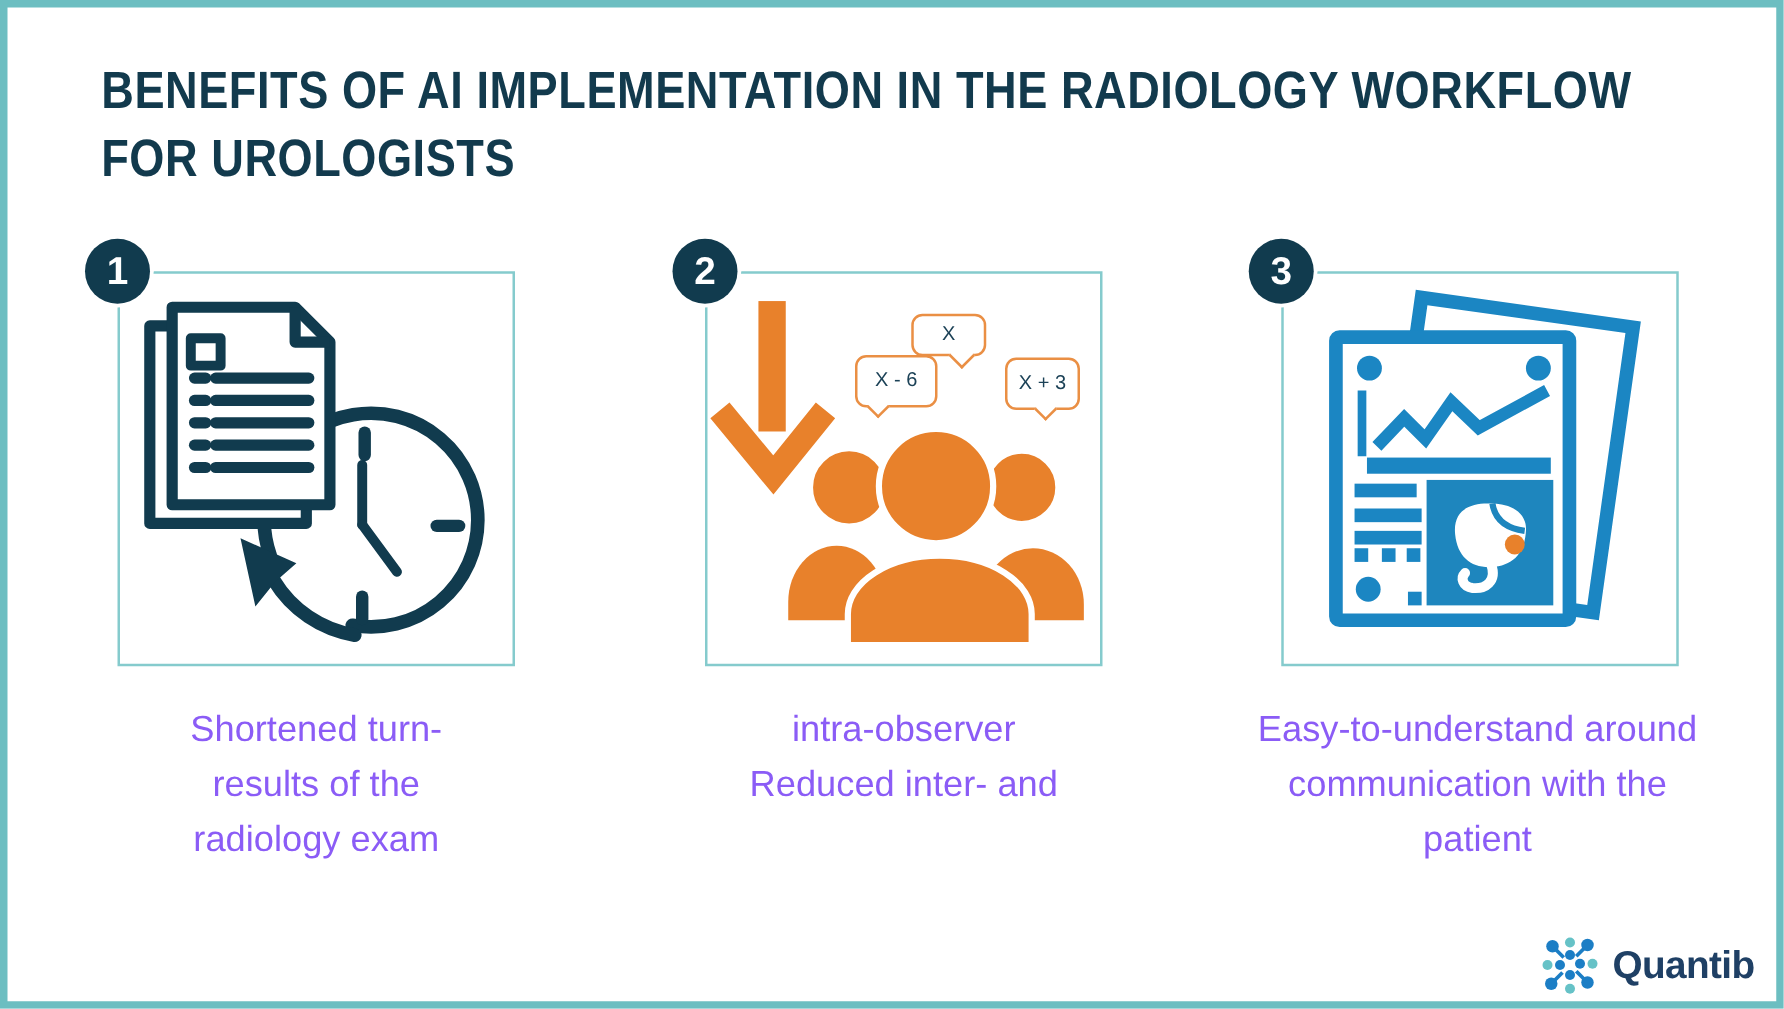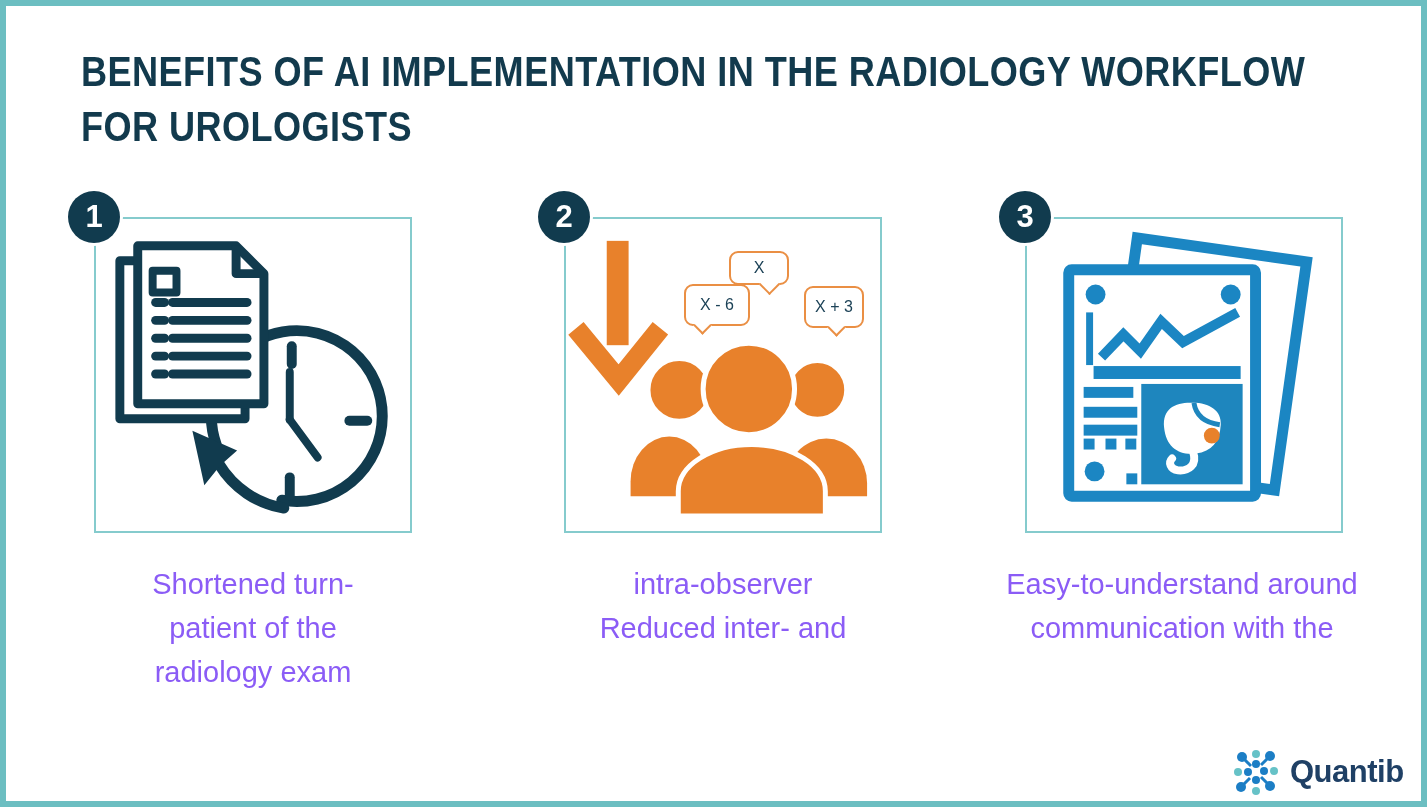--- a/index.html
+++ b/index.html
@@ -160,30 +160,31 @@
         <path d="M138,208 C136,189 149,183 164,183 C182,182 196,190 195,205 C194,222 186,232 170,234 C152,236 140,227 138,208 Z" fill="#ffffff"></path>
         <path d="M168,183 C170,196 179,203 194,205" fill="none" stroke="#1e86be" stroke-width="5"></path>
         <path d="M167,232 C172,246 162,252 152,251 C144,250 142,243 146,239" fill="none" stroke="#ffffff" stroke-width="8" stroke-linecap="round"></path>
         <circle cx="186" cy="216" r="8" fill="#e8812b"></circle>
       </g>
     </svg>
   </section>
 
   <div class="caption c1">
     <div>Shortened turn-</div>
-    <div>patient of the</div>
+    <div>results of the</div>
     <div>radiology exam</div>
   </div>
   <div class="caption c2">
     <div>intra-observer</div>
     <div>Reduced inter- and</div>
   </div>
   <div class="caption c3">
     <div>Easy-to-understand around</div>
     <div>communication with the</div>
+    <div>patient</div>
   </div>
 
   <div class="logo">
     <svg class="logo-mark" viewBox="0 0 52 54" xmlns="http://www.w3.org/2000/svg">
       <g stroke="#1c7ec5" stroke-width="3">
         <line x1="14" y1="14" x2="21" y2="21"></line>
         <line x1="38" y1="13" x2="31" y2="20"></line>
         <line x1="13" y1="40" x2="20" y2="33"></line>
         <line x1="38" y1="39" x2="31" y2="32"></line>
       </g>

